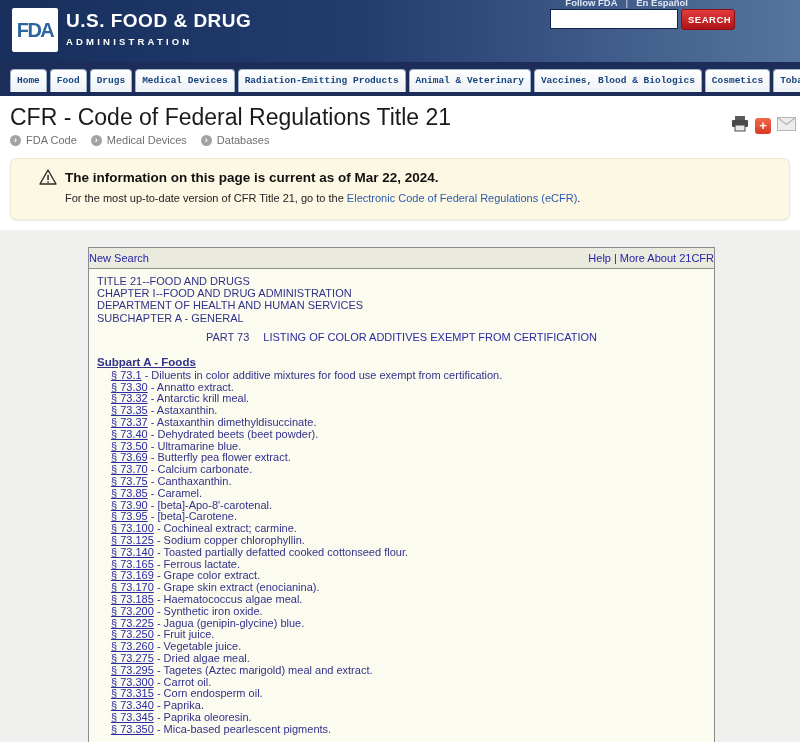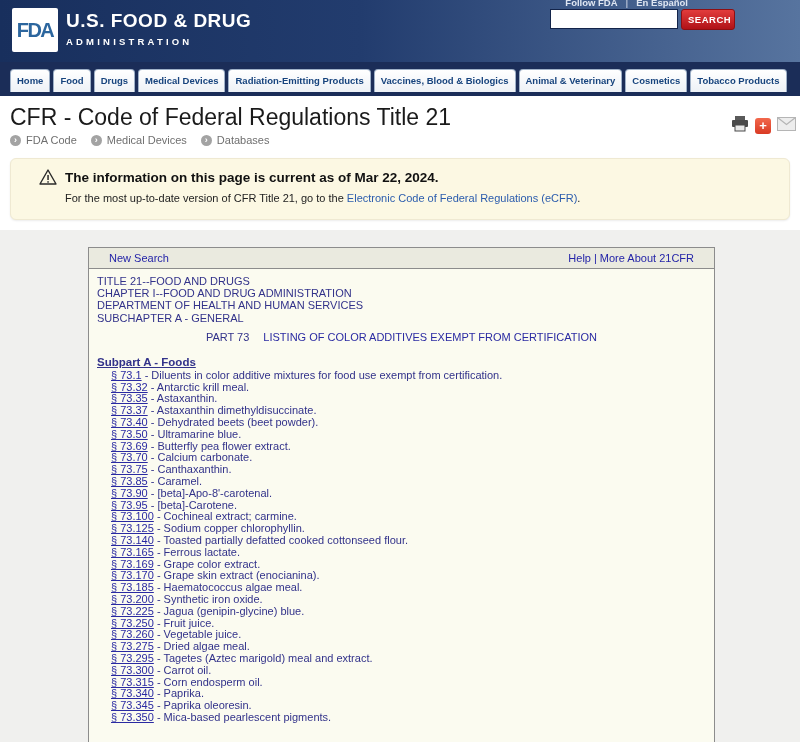--- a/index.html
+++ b/index.html
@@ -45,21 +45,21 @@
 
   
   .main-nav {
     height:34px; background:#1b2d58;
     display:flex; align-items:flex-end; padding:0 0 4px 10px; white-space:nowrap;
   }
   .tab {
     height:23px; line-height:22px; padding:0 6px; margin-right:3px;
     background:linear-gradient(#ffffff,#edf1f6);
     border:1px solid #9fb1c8; border-bottom:none; border-radius:4px 4px 0 0;
-    color:#16437d; font-size:9.5px; font-weight:bold; cursor:pointer;
+    color:#16437d; font-size:9.5px; font-weight:bold; cursor:pointer;font-family:Liberation Mono, monospace;
   }
 
   
   .white-band { background:#ffffff; padding:8px 0 10px 0; }
   .page-title { margin:0 10px 3px 10px; font-size:23px; font-weight:normal; color:#1a1a1a; }
   .breadcrumb { margin-left:10px; font-size:11px; color:#6f6f6f; display:flex; align-items:center; }
   .crumb { display:flex; align-items:center; margin-right:14px; color:#6f6f6f; cursor:pointer; }
   .crumb-icon {
     display:inline-flex; align-items:center; justify-content:center;
     width:11px; height:11px; border-radius:50%; background:#a3a3a3;
@@ -86,21 +86,21 @@
 
   
   .gray-band { background:#f0f0ee; height:528px; padding-top:17px; overflow:hidden; }
   .panel {
     margin-left:88px; width:627px; min-height:700px;
     background:#fbfbf0; border:1px solid #8c8c8c;
   }
   .panel-bar {
     height:21px; background:#eaeadf; border-bottom:1px solid #8c8c8c;
     display:flex; align-items:center; justify-content:space-between;
-    padding:0 20px; font-size:11px;
+    padding:0 0; font-size:11px;
   }
   .panel-bar a { color:#2424a8; }
   .panel-bar .bar-sep { color:#2424a8; margin:0 3px; }
   .panel-body { padding:6px 8px 10px 8px; color:#32328a; }
   .center-head { text-align:left; font-size:11px; line-height:12.2px; }
   .part-line { text-align:center; font-size:11px; margin-top:7px; }
   .part-line .part-label { margin-right:14px; }
   .part-line a { color:#2a2aa2; }
   .subpart { margin-top:13px; font-size:11.5px; font-weight:bold; text-decoration:underline; }
   .sec-list { margin-top:2px; }
@@ -128,22 +128,22 @@
 </div>
 
 <div class="main-nav">
 
   <span style="display:flex;">
       <div class="tab">Home</div>
       <div class="tab">Food</div>
       <div class="tab">Drugs</div>
       <div class="tab">Medical Devices</div>
       <div class="tab">Radiation-Emitting Products</div>
+      <div class="tab">Animal &amp; Veterinary</div>
       <div class="tab">Vaccines, Blood &amp; Biologics</div>
-      <div class="tab">Animal &amp; Veterinary</div>
       <div class="tab">Cosmetics</div>
       <div class="tab">Tobacco Products</div>
     </span>
 </div>
 
 <div class="white-band">
   <h1 class="page-title">CFR - Code of Federal Regulations Title 21</h1>
   <div class="breadcrumb">
       <span class="crumb">
         <span class="crumb-icon">›</span>
@@ -201,20 +201,21 @@
       <div class="center-head">TITLE 21--FOOD AND DRUGS</div>
       <div class="center-head">CHAPTER I--FOOD AND DRUG ADMINISTRATION</div>
       <div class="center-head">DEPARTMENT OF HEALTH AND HUMAN SERVICES</div>
       <div class="center-head">SUBCHAPTER A - GENERAL</div>
       <div class="part-line">
         <span class="part-label">PART 73</span><a>LISTING OF COLOR ADDITIVES EXEMPT FROM CERTIFICATION</a>
       </div>
       <div class="subpart">Subpart A - Foods</div>
       <div class="sec-list">
           <div class="sec-row"><a>§ 73.1</a><span> - Diluents in color additive mixtures for food use exempt from certification.</span></div>
+          <div class="sec-row"><a>§ 73.30</a><span> - Annatto extract.</span></div>
           <div class="sec-row"><a>§ 73.32</a><span> - Antarctic krill meal.</span></div>
           <div class="sec-row"><a>§ 73.35</a><span> - Astaxanthin.</span></div>
           <div class="sec-row"><a>§ 73.37</a><span> - Astaxanthin dimethyldisuccinate.</span></div>
           <div class="sec-row"><a>§ 73.40</a><span> - Dehydrated beets (beet powder).</span></div>
           <div class="sec-row"><a>§ 73.50</a><span> - Ultramarine blue.</span></div>
           <div class="sec-row"><a>§ 73.69</a><span> - Butterfly pea flower extract.</span></div>
           <div class="sec-row"><a>§ 73.70</a><span> - Calcium carbonate.</span></div>
           <div class="sec-row"><a>§ 73.75</a><span> - Canthaxanthin.</span></div>
           <div class="sec-row"><a>§ 73.85</a><span> - Caramel.</span></div>
           <div class="sec-row"><a>§ 73.90</a><span> - [beta]-Apo-8'-carotenal.</span></div>

